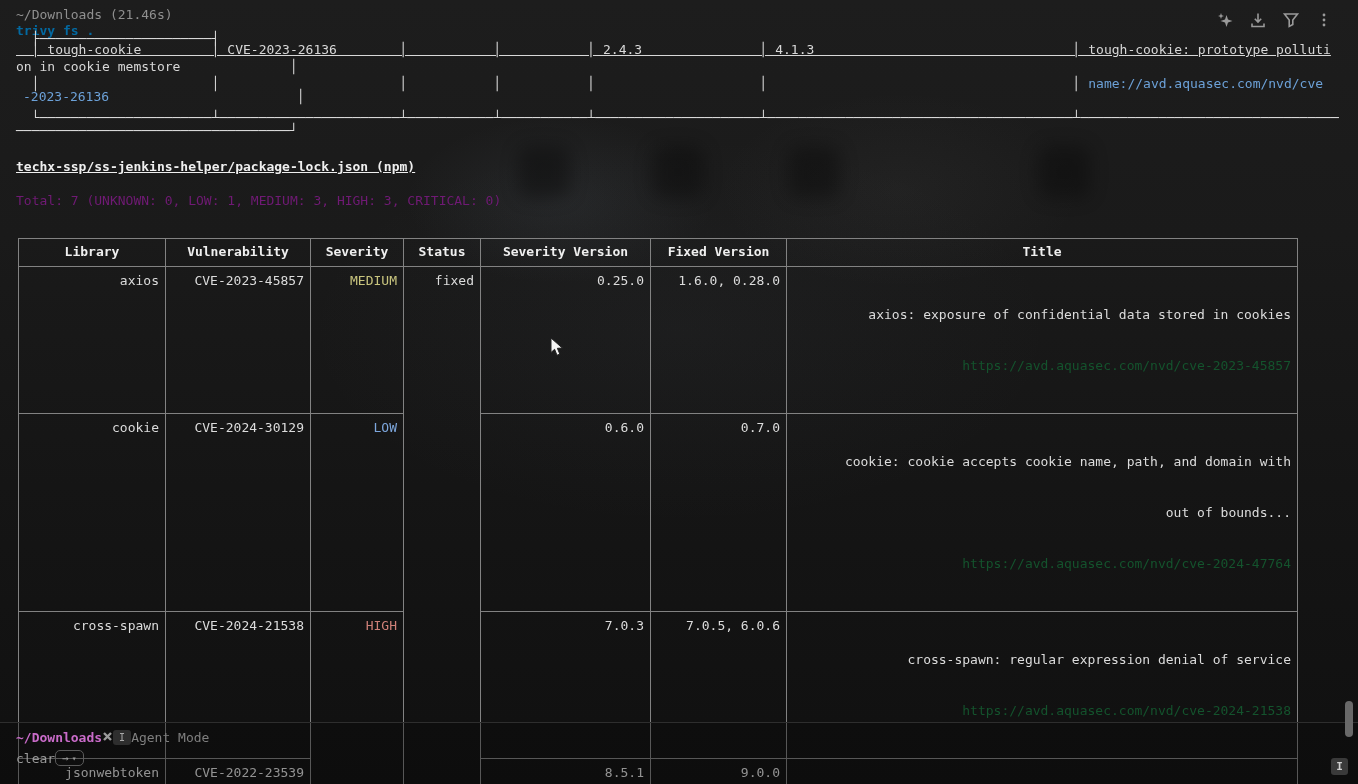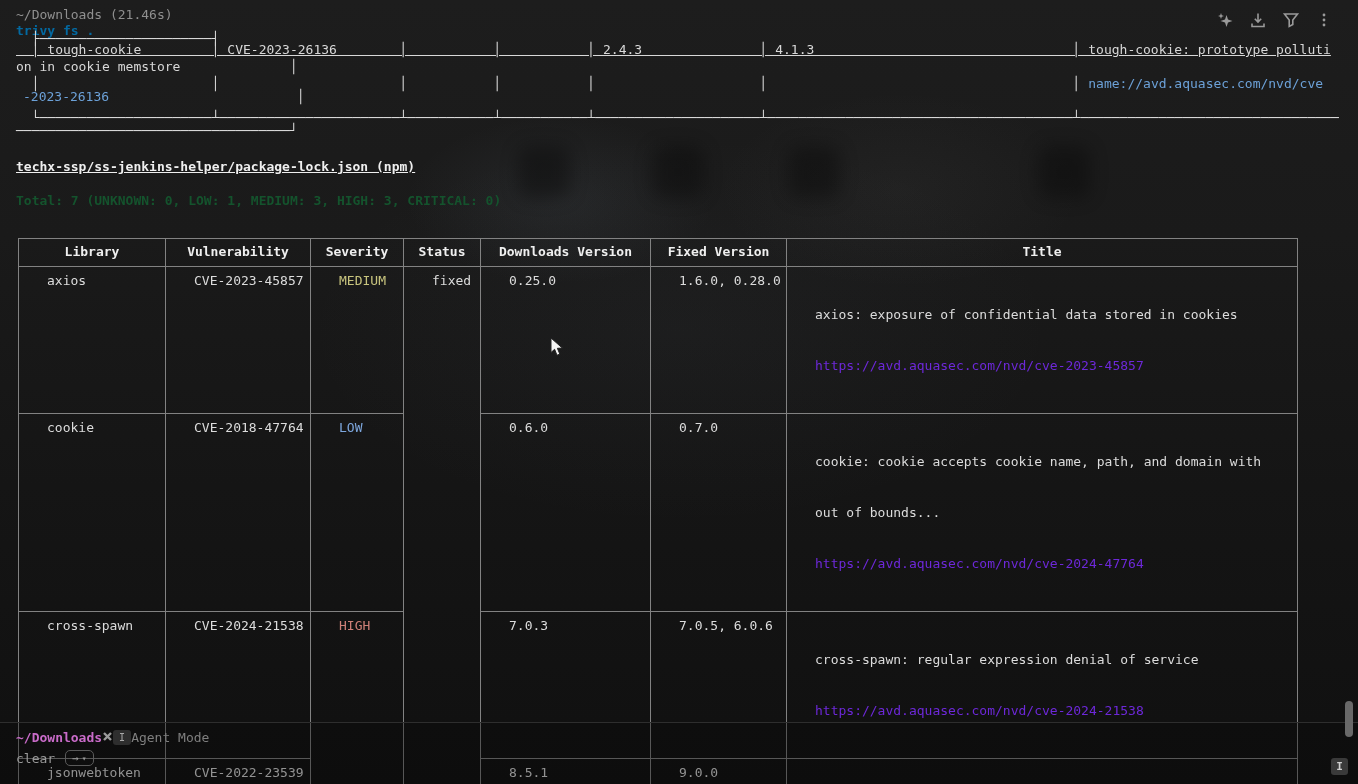--- a/index.html
+++ b/index.html
@@ -11,45 +11,45 @@
       radial-gradient(220px 120px at 560px 200px, rgba(130,145,160,0.10), transparent 70%),
       radial-gradient(260px 140px at 900px 190px, rgba(150,150,150,0.06), transparent 70%),
       radial-gradient(500px 260px at 680px 330px, rgba(120,130,145,0.05), transparent 75%),
       linear-gradient(180deg,#1d1d1d 0%, #1a1a1a 30%, #151515 62%, #101010 100%);
     position:relative;
   }
   .blob { position:absolute; width:52px; height:52px; border-radius:12px; background:#0a0a0a; opacity:.45; filter:blur(9px); }
   .mono-line { position:absolute; left:16px; white-space:pre; line-height:17px; }
   .gray { color:#8f8f8f; }
   .bold { font-weight:bold; color:#0369a1; }
-  .link { color:#6d28d9; }
+  .link { color:#14532d; }
   
   #scrollback .tline { position:absolute; left:16px; white-space:pre; line-height:17px; color:#d8d8d8; }
   #scrollback .tline .link { color:#6ca1d8; }
   
   #target-heading { position:absolute; left:16px; top:159px; font-weight:bold; color:#efefef; text-decoration:underline; }
-  #summary-line { position:absolute; left:16px; top:193px; color:#14532d;font-weight:bold; }
+  #summary-line { position:absolute; left:16px; top:193px; color:#701a75; }
   
   .toolbar { position:absolute; top:10px; right:24px; display:flex; gap:13px; align-items:center; }
   .tbtn { width:20px; height:20px; display:flex; align-items:center; justify-content:center; cursor:default; }
   .tbtn svg { stroke:#9a9a9a; fill:none; stroke-width:1.6; }
   
   table.vuln { position:absolute; left:18px; top:238px; width:1279px; border-collapse:collapse; table-layout:fixed; }
-  table.vuln th, table.vuln td { border:1px solid #828282; vertical-align:top; padding:5px 28px; line-height:17px; font-weight:normal; }
+  table.vuln th, table.vuln td { border:1px solid #828282; vertical-align:top; padding:5px 6px; line-height:17px; font-weight:normal;text-align:right; }
   table.vuln th { text-align:center; font-weight:bold; color:#efefef; padding:4px 6px; }
   table.vuln td { color:#dcdcdc; white-space:pre; }
   .title-cell div { white-space:pre; }
   
   .bottombar { position:absolute; left:0; top:722px; width:1358px; height:62px; border-top:1px solid #2e2e2e; background:rgba(10,10,10,0.35); }
   .bb-row1 { position:absolute; left:16px; top:7px; display:flex; align-items:flex-end; gap:0; }
   .cwd { color:#c96bc9; font-weight:bold; }
   .xmark svg { stroke:#9a9a9a; stroke-width:2.4; }
   .mode-badge { background:#2e2e2e; color:#a8a8a8; border-radius:3px; font-size:10px; padding:1px 6px; line-height:13px; }
   .mode-label { color:#7f7f7f; }
-  .bb-row2 { position:absolute; left:16px; top:27px; display:flex; align-items:center; gap:10px; color:#9a9a9a; }
+  .bb-row2 { position:absolute; left:16px; top:27px; display:flex; align-items:center; color:#9a9a9a; }
   .run-hint { border:1px solid #5a5a5a; border-radius:5px; padding:0 6px; height:16px; display:flex; align-items:center; gap:3px; color:#9a9a9a; font-size:11px; }
   .run-hint .caret { font-size:8px; }
   
   .scroll-thumb { position:absolute; left:1345px; top:701px; width:8px; height:36px; border-radius:4px; background:#696969; }
   .corner-badge { position:absolute; left:1331px; top:758px; width:17px; height:17px; background:#3a3a3a; border-radius:3px; color:#cfcfcf; font-size:11px; font-weight:bold; display:flex; align-items:center; justify-content:center; }
   .cursor { position:absolute; left:549px; top:337px; }
 </style>
 </head>
 <body>
 
@@ -109,41 +109,41 @@
     <col style="width:170px">
       <col style="width:136px">
       <col style="width:511px">
   </colgroup>
   <thead>
     <tr style="height:28px">
       <th>Library</th>
       <th>Vulnerability</th>
       <th>Severity</th>
       <th>Status</th>
-      <th>Downloads Version</th>
+      <th>Severity Version</th>
       <th>Fixed Version</th>
       <th>Title</th>
     </tr>
   </thead>
   <tbody>
     <tr style="height:54px">
       <td>axios</td>
       <td>CVE-2023-45857</td>
       <td style="color: rgb(200, 196, 126); margin-left: 36px;">MEDIUM</td>
       <td rowspan="7">fixed</td>
       <td>0.25.0</td>
       <td>1.6.0, 0.28.0</td>
       <td class="title-cell">
         <div>axios: exposure of confidential data stored in cookies</div>
         <div class="link">https://avd.aquasec.com/nvd/cve-2023-45857</div>
       </td>
     </tr>
     <tr style="height:69px">
       <td>cookie</td>
-      <td>CVE-2018-47764</td>
+      <td>CVE-2024-30129</td>
       <td style="color: rgb(125, 167, 222);">LOW</td>
       <td>0.6.0</td>
       <td>0.7.0</td>
       <td class="title-cell">
         <div>cookie: cookie accepts cookie name, path, and domain with</div>
         <div>out of bounds...</div>
         <div class="link">https://avd.aquasec.com/nvd/cve-2024-47764</div>
       </td>
     </tr>
     <tr style="height:49px">

